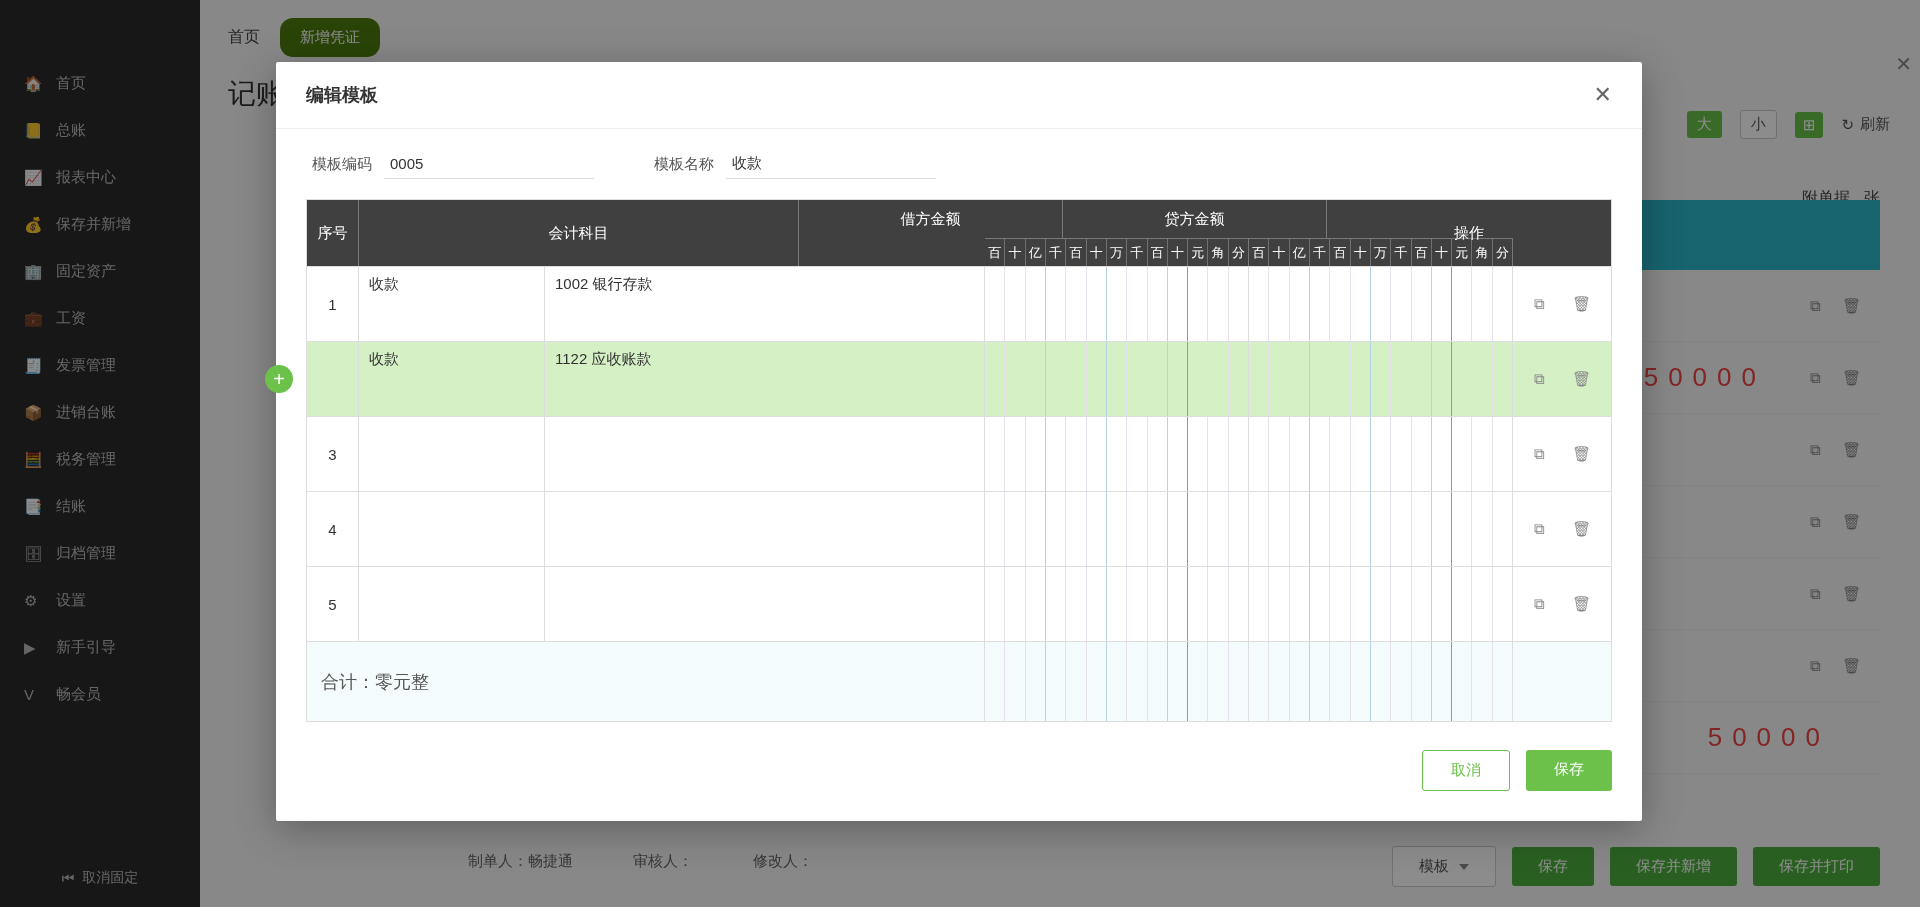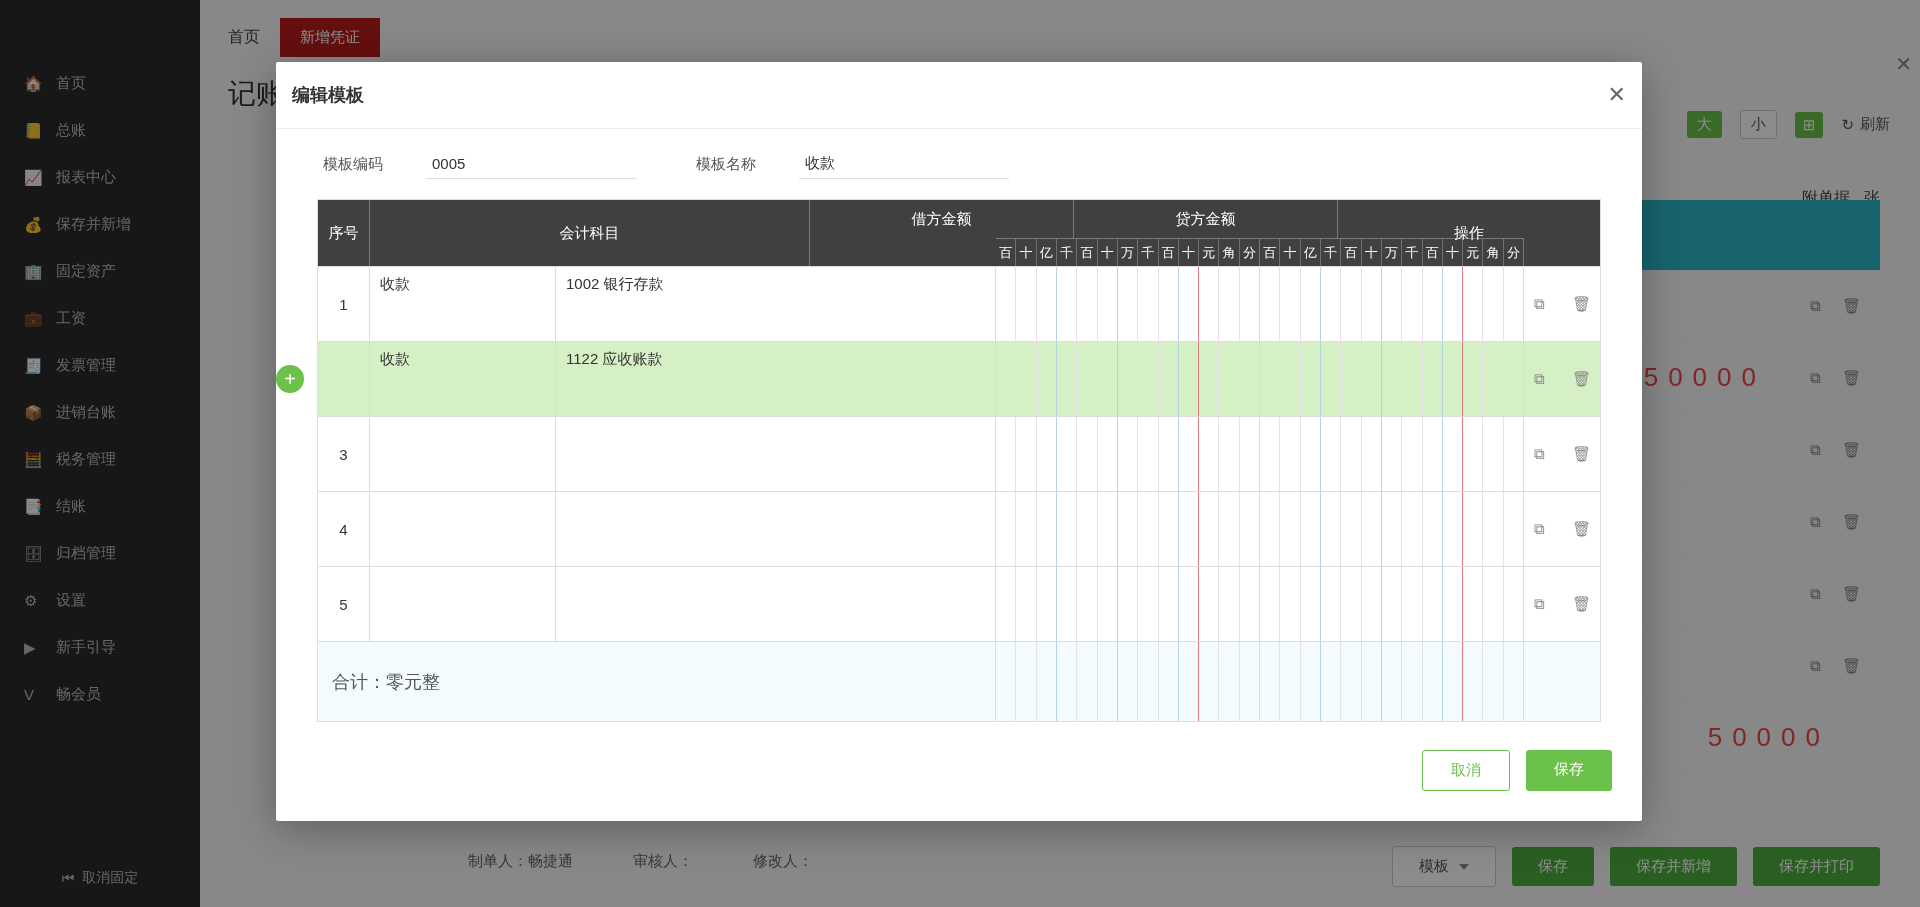--- a/index.html
+++ b/index.html
@@ -11,47 +11,47 @@
 
 
 .sidebar { position:absolute; left:0; top:0; bottom:0; width:200px; background:#2a2a2a; color:#bbb; padding-top:60px; }
 .sidebar-item { display:flex; align-items:center; gap:14px; padding:14px 24px; font-size:15px; cursor:pointer; }
 .sidebar-item .ico { width:18px; height:18px; display:inline-block; }
 .sidebar-bottom { position:absolute; bottom:20px; left:0; right:0; display:flex; align-items:center; justify-content:center; gap:8px; font-size:14px; color:#bbb; }
 
 
 .content { position:absolute; left:200px; right:0; top:0; bottom:0; background:#f7f7f7; }
 .breadcrumbs { padding:18px 28px; font-size:16px; color:#444; display:flex; gap:20px; align-items:center; }
-.tab-new { background:#b91c1c; color:#fff; padding:10px 20px; font-size:15px; border-radius:0; }
+.tab-new { background:#4d7c0f; color:#fff; padding:10px 20px; font-size:15px; border-radius:13px; }
 .close-x { position:absolute; right:8px; top:52px; font-size:20px; color:#888; }
 
 .voucher-bg { position:absolute; left:260px; right:40px; top:200px; bottom:60px; }
 .voucher-header { background:#2bb6c9; height:70px; }
 .voucher-rows { }
 .voucher-row { height:72px; border-bottom:1px solid #eee; display:flex; align-items:center; justify-content:flex-end; padding-right:20px; gap:14px; color:#888; font-size:15px; }
 .voucher-row .big { font-size:26px; letter-spacing:10px; color:#ef4444; margin-right:30px; }
 
 .bottom-actions { position:absolute; bottom:20px; right:40px; display:flex; gap:16px; align-items:center; }
 .btn { padding:10px 26px; border-radius:3px; font-size:15px; cursor:pointer; }
 .btn-green { background:#4caf3d; color:#fff; }
 .btn-outline { background:#fff; border:1px solid #ccc; color:#555; display:flex; align-items:center; gap:10px; }
 .caret { width:0;height:0;border-left:5px solid transparent;border-right:5px solid transparent;border-top:6px solid #888; }
 
 
 .modal { position:absolute; z-index:100; left:276px; top:62px; width:1366px; background:#fff; border-radius:2px; box-shadow:0 8px 40px rgba(0,0,0,0.3); }
-.modal-header { display:flex; align-items:center; justify-content:space-between; padding:20px 16px; border-bottom:1px solid #eee; }
+.modal-header { display:flex; align-items:center; justify-content:space-between; padding:20px 30px; border-bottom:1px solid #eee; }
 .modal-title { font-size:18px; font-weight:600; color:#333; }
 .modal-close { font-size:22px; color:#666; cursor:pointer; }
 
-.modal-body { padding:20px 41px 10px; }
+.modal-body { padding:20px 30px 10px; }
 
 .form-row { display:flex; gap:60px; margin-bottom:20px; padding-left:6px; }
 .form-field { display:flex; align-items:center; gap:12px; }
 .form-label { font-size:15px; color:#555; }
-.form-input { border:none; border-bottom:1px solid #ddd; padding:6px 6px; font-size:15px; color:#333; width:210px; outline:none;margin-left:31px; }
+.form-input { border:none; border-bottom:1px solid #ddd; padding:6px 6px; font-size:15px; color:#333; width:210px; outline:none; }
 
 
 .vt { border:1px solid #ddd; width:100%; }
 .vt-head { background:#404040; color:#fff; }
 .vt-row { display:flex; }
 .cell { border-right:1px solid #ddd; display:flex; align-items:center; justify-content:center; font-size:15px; }
 .vt-head .cell { border-right-color:rgba(255,255,255,0.3); }
 
 .col-idx { width:52px; flex:none; }
 .col-summary { width:186px; flex:none; }

